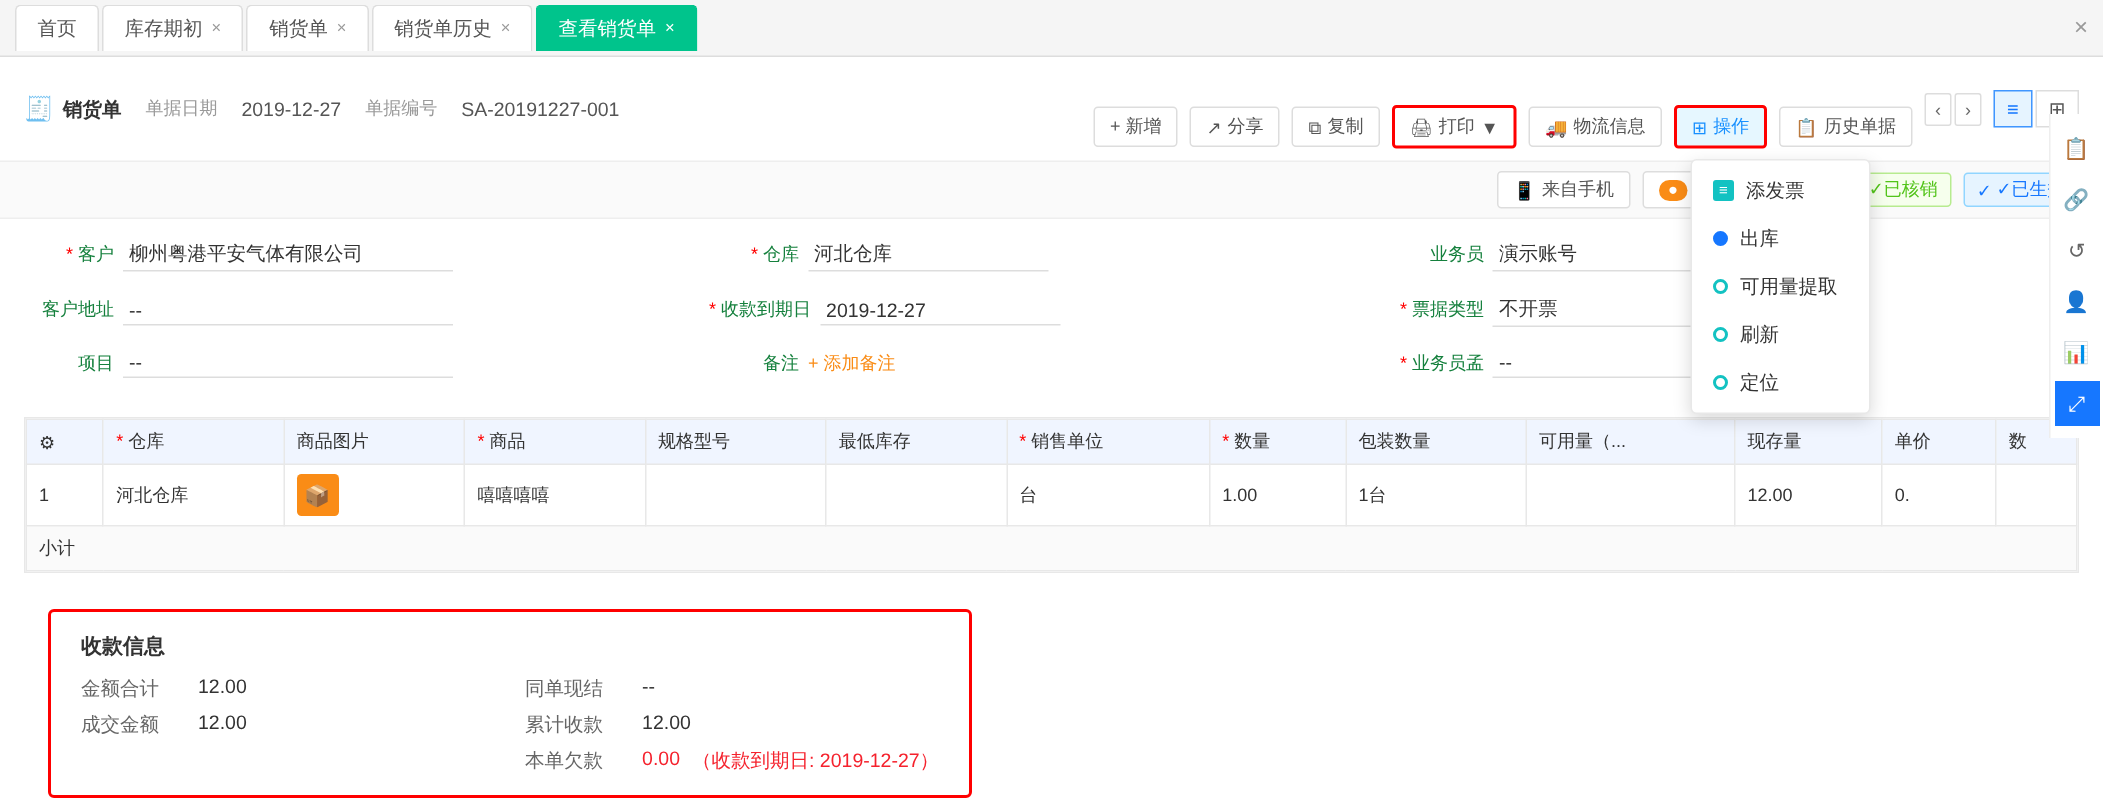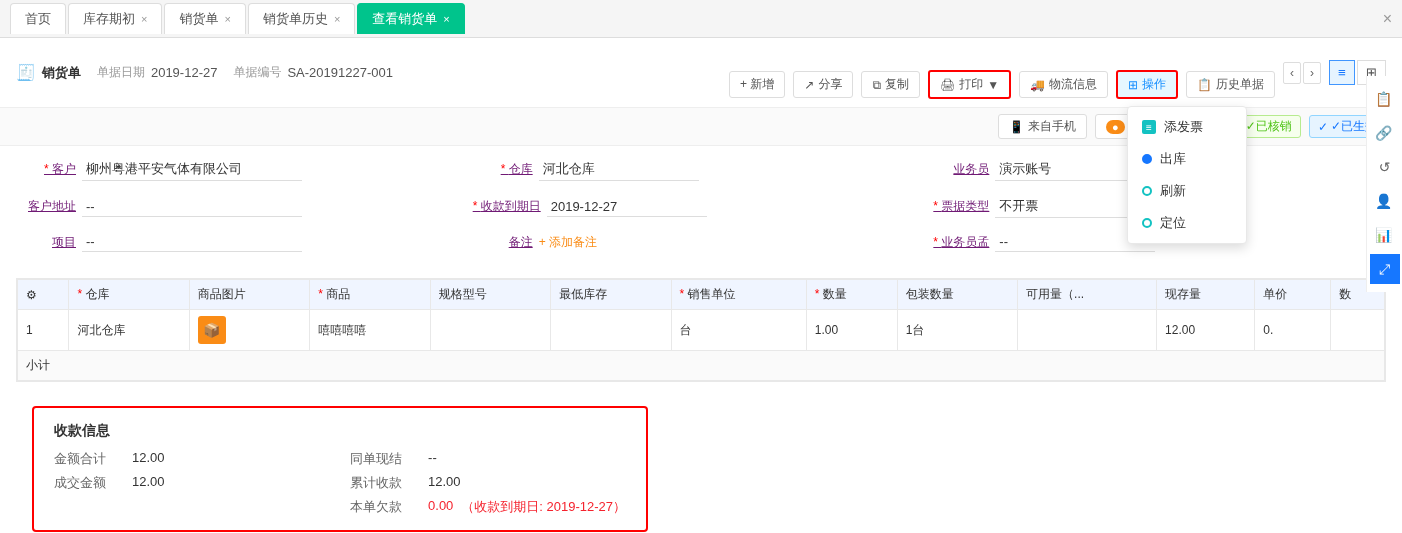--- a/index.html
+++ b/index.html
@@ -22,21 +22,21 @@
     
     .main-container { background: #fff; min-height: 495px; position: relative; }
 
     
     .doc-header {
       display: flex; align-items: center; padding: 8px 16px;
       border-bottom: 1px solid #eee; gap: 16px; background: #fff;
     }
     .doc-title { display: flex; align-items: center; gap: 6px; font-weight: bold; color: #333; }
     .doc-title-icon { color: #00c48c; font-size: 16px; }
-    .doc-meta { display: flex; align-items: center; gap: 6px; color: #555; }
+    .doc-meta { display: flex; align-items: center; gap: 16px; color: #555; }
     .doc-meta-label { color: #999; font-size: 12px; }
     .doc-actions { margin-left: auto; display: flex; align-items: center; gap: 8px; }
     .action-btn {
       display: flex; align-items: center; gap: 4px; padding: 4px 10px;
       border: 1px solid #ddd; border-radius: 3px; cursor: pointer; background: #fff;
       font-size: 12px; color: #555; margin-top: 24px;
     }
     .action-btn.active-op { background: #e6f7ff; border-color: #91d5ff; color: #1890ff; }
     .view-toggle { display: flex; gap: 2px; }
     .view-btn { padding: 4px 8px; border: 1px solid #ddd; background: #fff; cursor: pointer; color: #555; }
@@ -53,21 +53,21 @@
       font-size: 12px; color: #555;
     }
     .badge-orange { background: #fa8c16; color: #fff; border-radius: 10px; padding: 1px 6px; font-size: 11px; }
     .status-green { display: flex; align-items: center; gap: 3px; color: #52c41a; font-size: 12px; border: 1px solid #b7eb8f; border-radius: 3px; padding: 2px 8px; background: #f6ffed; }
     .status-blue { display: flex; align-items: center; gap: 3px; color: #1677ff; font-size: 12px; border: 1px solid #91d5ff; border-radius: 3px; padding: 2px 8px; background: #e6f4ff; }
 
     
     .form-area { padding: 12px 16px; background: #fff; }
     .form-row { display: flex; align-items: center; margin-bottom: 14px; gap: 0; }
     .form-group { display: flex; align-items: center; flex: 1; gap: 6px; }
-    .form-label { color: #701a75; font-size: 12px; white-space: nowrap; min-width: 60px; text-align: right; text-decoration: underline; }
+    .form-label { color: #15803d; font-size: 12px; white-space: nowrap; min-width: 60px; text-align: right; }
     .form-label.required::before { content: '* '; color: red; }
     .form-value { color: #333; font-size: 13px; border-bottom: 1px solid #ddd; min-width: 160px; padding: 2px 4px; }
     .form-value.wide { min-width: 220px; }
     .add-note { color: #fa8c16; cursor: pointer; font-size: 12px; }
 
     
     .table-container { border: 1px solid #e8e8e8; margin: 0 16px; overflow: hidden; }
     .data-table { width: 100%; border-collapse: collapse; font-size: 12px; }
     .data-table th {
       background: #f0f5ff; border: 1px solid #e8e8e8; padding: 6px 8px;
@@ -352,20 +352,24 @@
     <div class="dropdown-item">
       <span class="dropdown-icon icon-teal">≡</span>
       <span>添发票</span>
     </div>
     <div class="dropdown-item">
       <span class="icon-circle-blue"></span>
       <span>出库</span>
     </div>
     <div class="dropdown-item">
       <span class="icon-circle-teal"></span>
+      <span>可用量提取</span>
+    </div>
+    <div class="dropdown-item">
+      <span class="icon-circle-teal"></span>
       <span>刷新</span>
     </div>
     <div class="dropdown-item">
       <span class="icon-circle-teal"></span>
       <span>定位</span>
     </div>
   </div>
 
   <div class="right-sidebar">
     <div class="sidebar-icon">📋</div>

